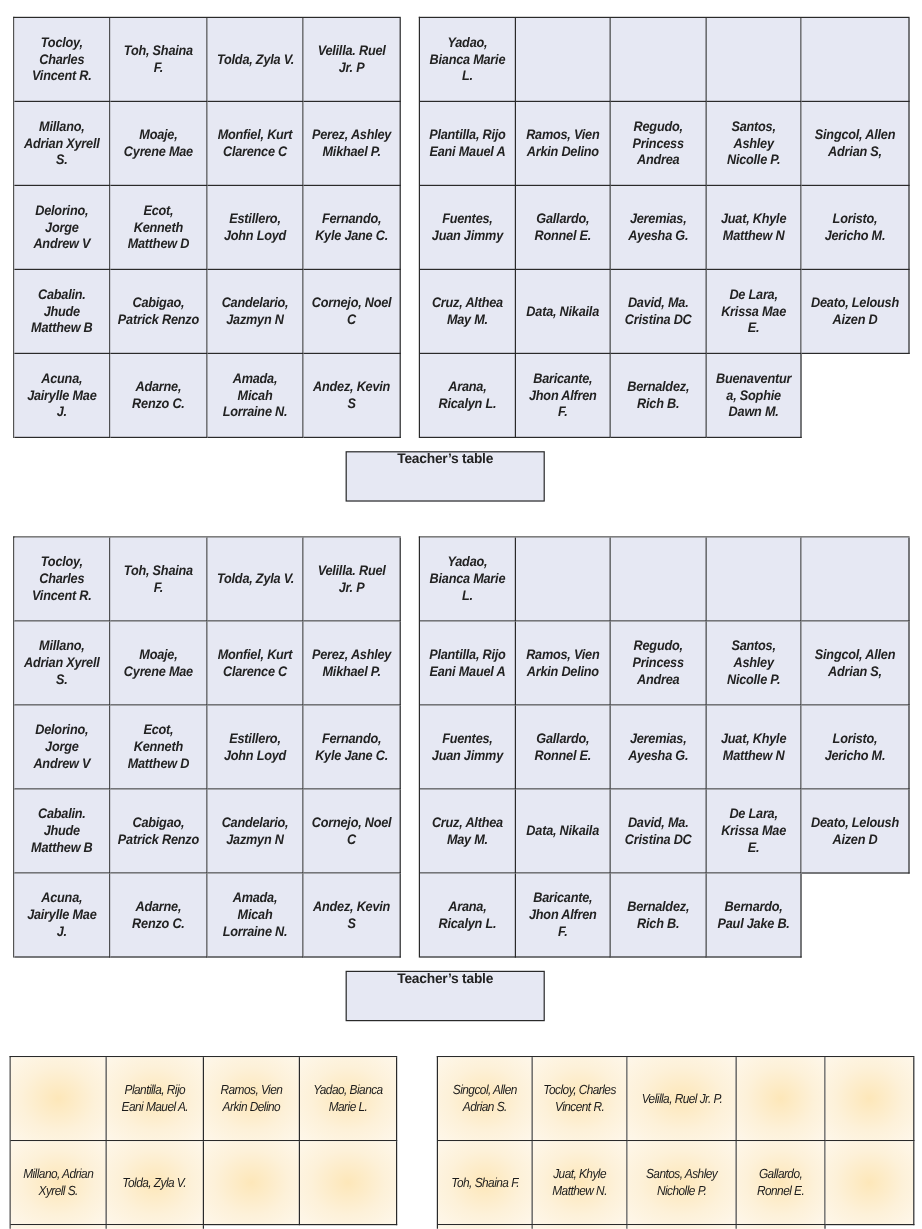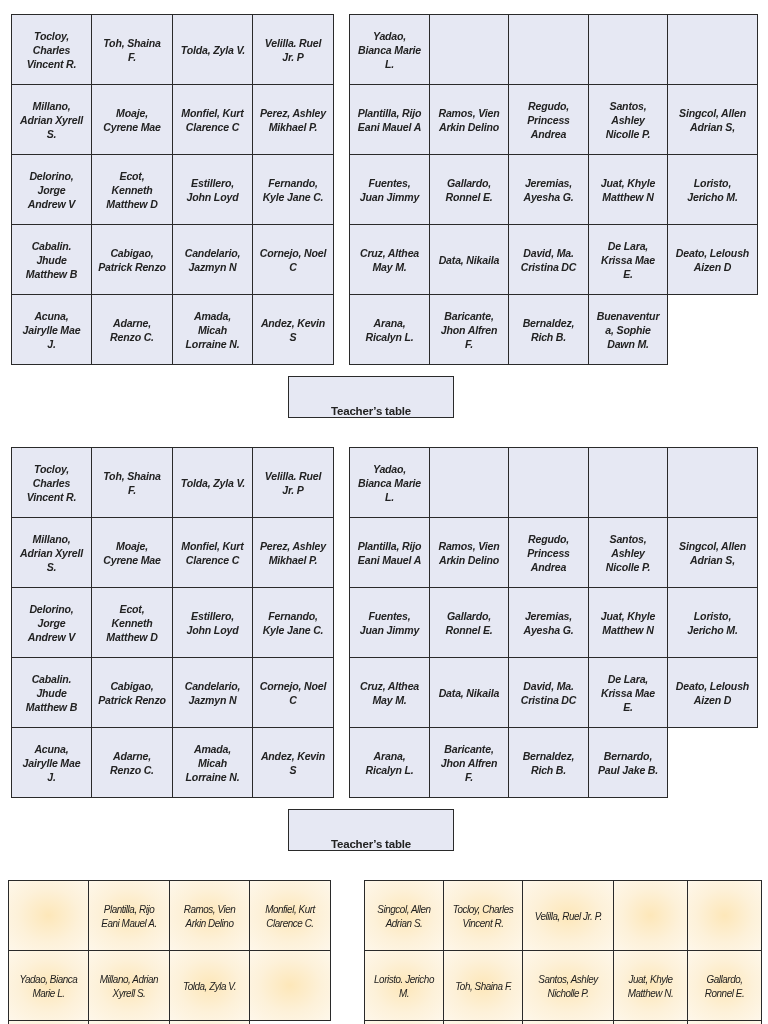--- a/index.html
+++ b/index.html
@@ -43,21 +43,21 @@
     font-family: "Liberation Sans", sans-serif;
     letter-spacing: -0.5px;
   }
   .tan .cell span { transform: scaleX(0.9); display: inline-block; }
   .teacher {
     position: absolute;
     left: 288px; width: 166px; height: 42px;
     box-sizing: border-box;
     border: 1.5px solid #2a2a2a;
     background: #e6e8f3;
-    display: flex; align-items: flex-end; justify-content: center;
+    display: flex; align-items: flex-start; justify-content: center;
     font-size: 11.5px; font-weight: bold; color: #222;
     font-family: "Liberation Sans", sans-serif;
     letter-spacing: -0.2px;
   }
 </style>
 </head>
 <body>
 
 <div class="grid lav" id="l1-left" style="left:11px; top:14px; width:323px; grid-template-columns:80px 81px 80px 81px; grid-template-rows:repeat(5,70px);">
     <div class="cell">
@@ -343,23 +343,20 @@
     <div class="cell">
       <span></span>
     </div>
     <div class="cell">
       <span>Plantilla, Rijo Eani Mauel A.</span>
     </div>
     <div class="cell">
       <span>Ramos, Vien Arkin Delino</span>
     </div>
     <div class="cell">
-      <span>Monfiel, Kurt Clarence C.</span>
-    </div>
-    <div class="cell">
       <span>Yadao, Bianca Marie L.</span>
     </div>
     <div class="cell">
       <span>Millano, Adrian Xyrell S.</span>
     </div>
     <div class="cell">
       <span>Tolda, Zyla V.</span>
     </div>
     <div class="cell"></div>
     <div class="cell"></div>
@@ -376,30 +373,27 @@
     <div class="cell">
       <span>Velilla, Ruel Jr. P.</span>
     </div>
     <div class="cell">
       <span></span>
     </div>
     <div class="cell">
       <span></span>
     </div>
     <div class="cell">
-      <span>Loristo. Jericho M.</span>
-    </div>
-    <div class="cell">
       <span>Toh, Shaina F.</span>
     </div>
     <div class="cell">
+      <span>Juat, Khyle Matthew N.</span>
+    </div>
+    <div class="cell">
       <span>Santos, Ashley Nicholle P.</span>
-    </div>
-    <div class="cell">
-      <span>Juat, Khyle Matthew N.</span>
     </div>
     <div class="cell">
       <span>Gallardo, Ronnel E.</span>
     </div>
     <div class="cell"></div>
     <div class="cell"></div>
     <div class="cell"></div>
     <div class="cell"></div>
     <div class="cell"></div>
   </div>

